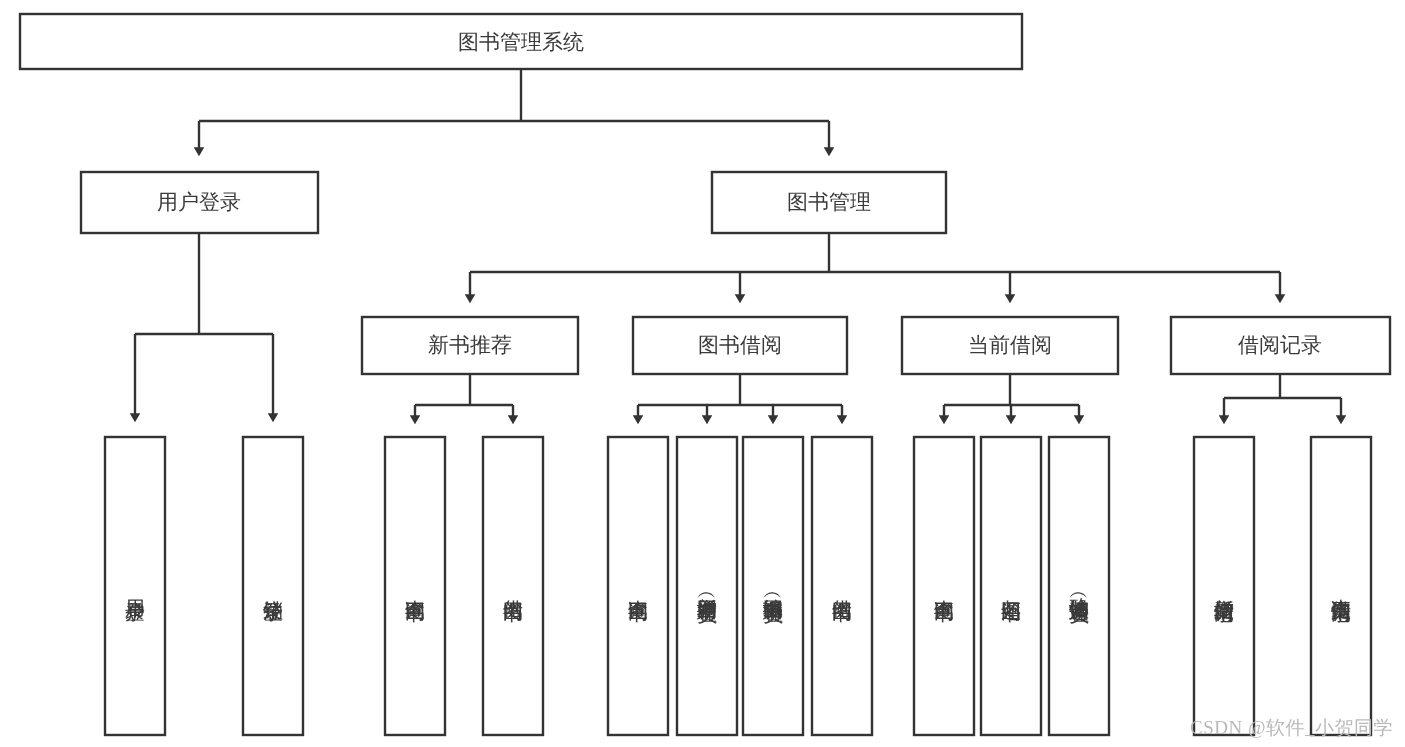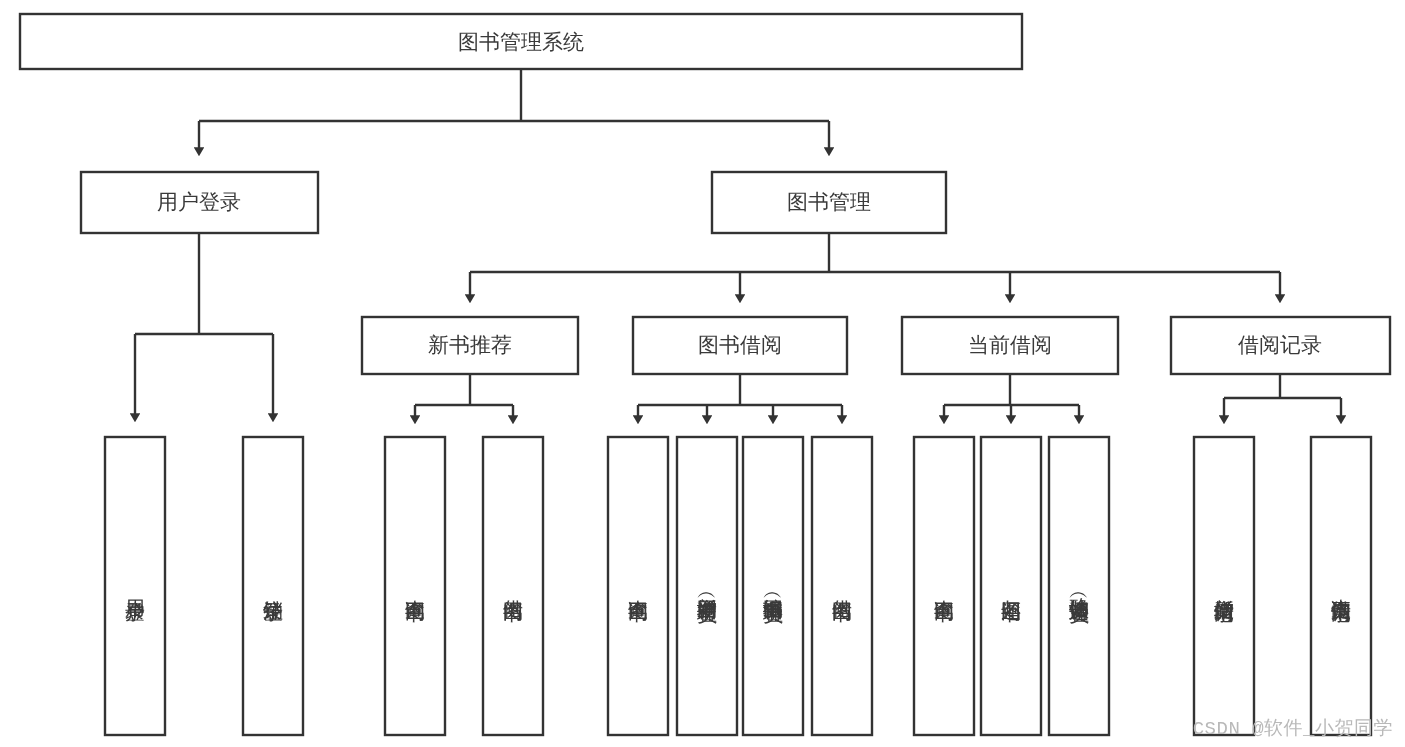--- a/index.html
+++ b/index.html
@@ -71,21 +71,21 @@
     writing-mode: vertical-rl;
     text-orientation: upright;
     letter-spacing: 1px;
     white-space: nowrap;
     text-align: center;
   }
   .watermark {
     position: absolute;
     right: 12px;
     bottom: 6px;
-    font-family: Liberation Mono, monospace;
+    font-family: Liberation Serif, serif;
     font-size: 19px;
     color: #b9b9b9;
     white-space: nowrap;
     letter-spacing: 0.5px;
   }
 </style>
 </head>
 <body>
 
 <div id="diagram-root">

